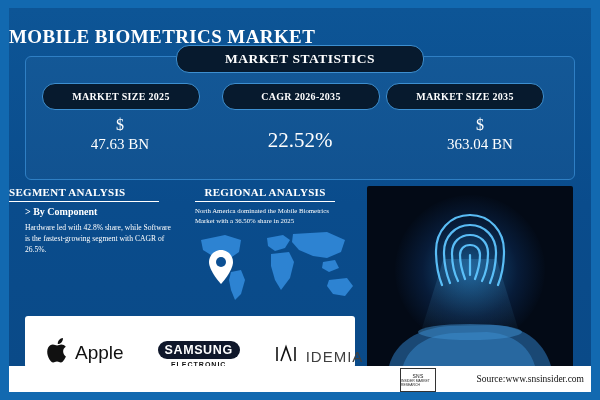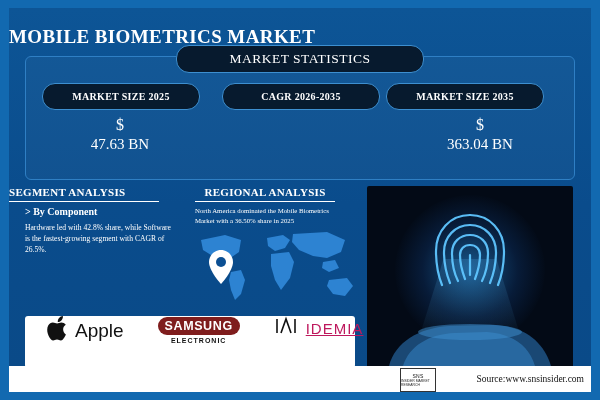--- a/index.html
+++ b/index.html
@@ -38,21 +38,21 @@
   
   .stats-card{
     position:absolute;left:16px;top:48px;width:548px;height:122px;
     border:1px solid #2f7fc4;border-radius:6px;
     background:rgba(255,255,255,0.03);
   }
   .stats-head{
     position:absolute;left:50%;transform:translateX(-50%);top:-12px;
     width:246px;height:26px;border-radius:13px;
     background:#071a2e;border:1px solid #3d8fd0;
-    color:#ffffff;font-size:13.5px;font-weight:normal;
+    color:#ffffff;font-size:13.5px;font-weight:bold;
     display:flex;align-items:center;justify-content:center;letter-spacing:.5px;
   }
   .pill{
     position:absolute;top:26px;height:25px;border-radius:13px;
     background:#071a2e;border:1px solid #3d8fd0;
     color:#ffffff;font-size:10px;font-weight:bold;letter-spacing:.3px;
     display:flex;align-items:center;justify-content:center;
   }
   .pill-1{left:16px;width:156px;}
   .pill-2{left:196px;width:156px;}
@@ -119,36 +119,36 @@
   }
 
   
   .kp-head{
     position:absolute;left:16px;top:288px;color:#ffffff;font-size:12px;font-weight:bold;
     letter-spacing:.4px;padding-bottom:3px;border-bottom:1px solid #ffffff;width:160px;
   }
   .kp-box{
     position:absolute;left:16px;top:308px;width:330px;height:52px;
     background:#ffffff;border-radius:3px;
-    display:flex;align-items:flex-start;
+    display:flex;align-items:flex-end;
   }
   .kp-apple{display:flex;align-items:center;gap:6px;margin-left:22px;}
   .kp-apple .word{font-size:19px;color:#111;font-family:"Liberation Sans",sans-serif;}
   .kp-samsung{margin-left:34px;text-align:center;}
   .kp-samsung .s1{
-    background:#7f1d1d;color:#ffffff;font-family:"Liberation Sans",sans-serif;
+    background:#0f172a;color:#ffffff;font-family:"Liberation Sans",sans-serif;
     font-size:12.5px;font-weight:bold;letter-spacing:.6px;padding:2px 7px;border-radius:9px;
     display:inline-block;
   }
   .kp-samsung .s2{
     display:block;font-size:7px;font-weight:bold;color:#111;letter-spacing:1px;margin-top:2px;
     font-family:"Liberation Sans",sans-serif;
   }
   .kp-idemia{display:flex;align-items:center;gap:6px;margin-left:34px;}
-  .kp-idemia .word{font-size:15px;color:#be185d;letter-spacing:1px;font-family:"Liberation Sans",sans-serif;text-decoration:underline;}
+  .kp-idemia .word{font-size:15px;color:#404040;letter-spacing:1px;font-family:"Liberation Sans",sans-serif;}
 
   
   .src{
     position:absolute;right:16px;top:374px;font-size:9.5px;color:#111;
     font-family:"Liberation Serif",serif;
   }
   .badge{
     position:absolute;left:400px;top:368px;width:34px;height:22px;
     border:1px solid #333;background:#fff;display:flex;flex-direction:column;
     align-items:center;justify-content:center;overflow:hidden;
@@ -175,20 +175,23 @@
 
       <div class="pill pill-1">MARKET SIZE 2025</div>
       <div class="pill pill-2">CAGR 2026-2035</div>
       <div class="pill pill-3">MARKET SIZE 2035</div>
 
       <div class="val val-1">
         <span class="cur">$</span>
         <span class="num">47.63 BN</span>
       </div>
 
+      <div class="val val-2">
+        <span class="big">22.52%</span>
+      </div>
 
       <div class="val val-3">
         <span class="cur">$</span>
         <span class="num">363.04 BN</span>
       </div>
     </div>
 
     <div class="seg-head">SEGMENT ANALYSIS</div>
     <div class="seg-sub">&gt; By Component</div>
     <div class="seg-body">Hardware led with 42.8% share, while Software is the fastest-growing segment with CAGR of 26.5%.</div>

